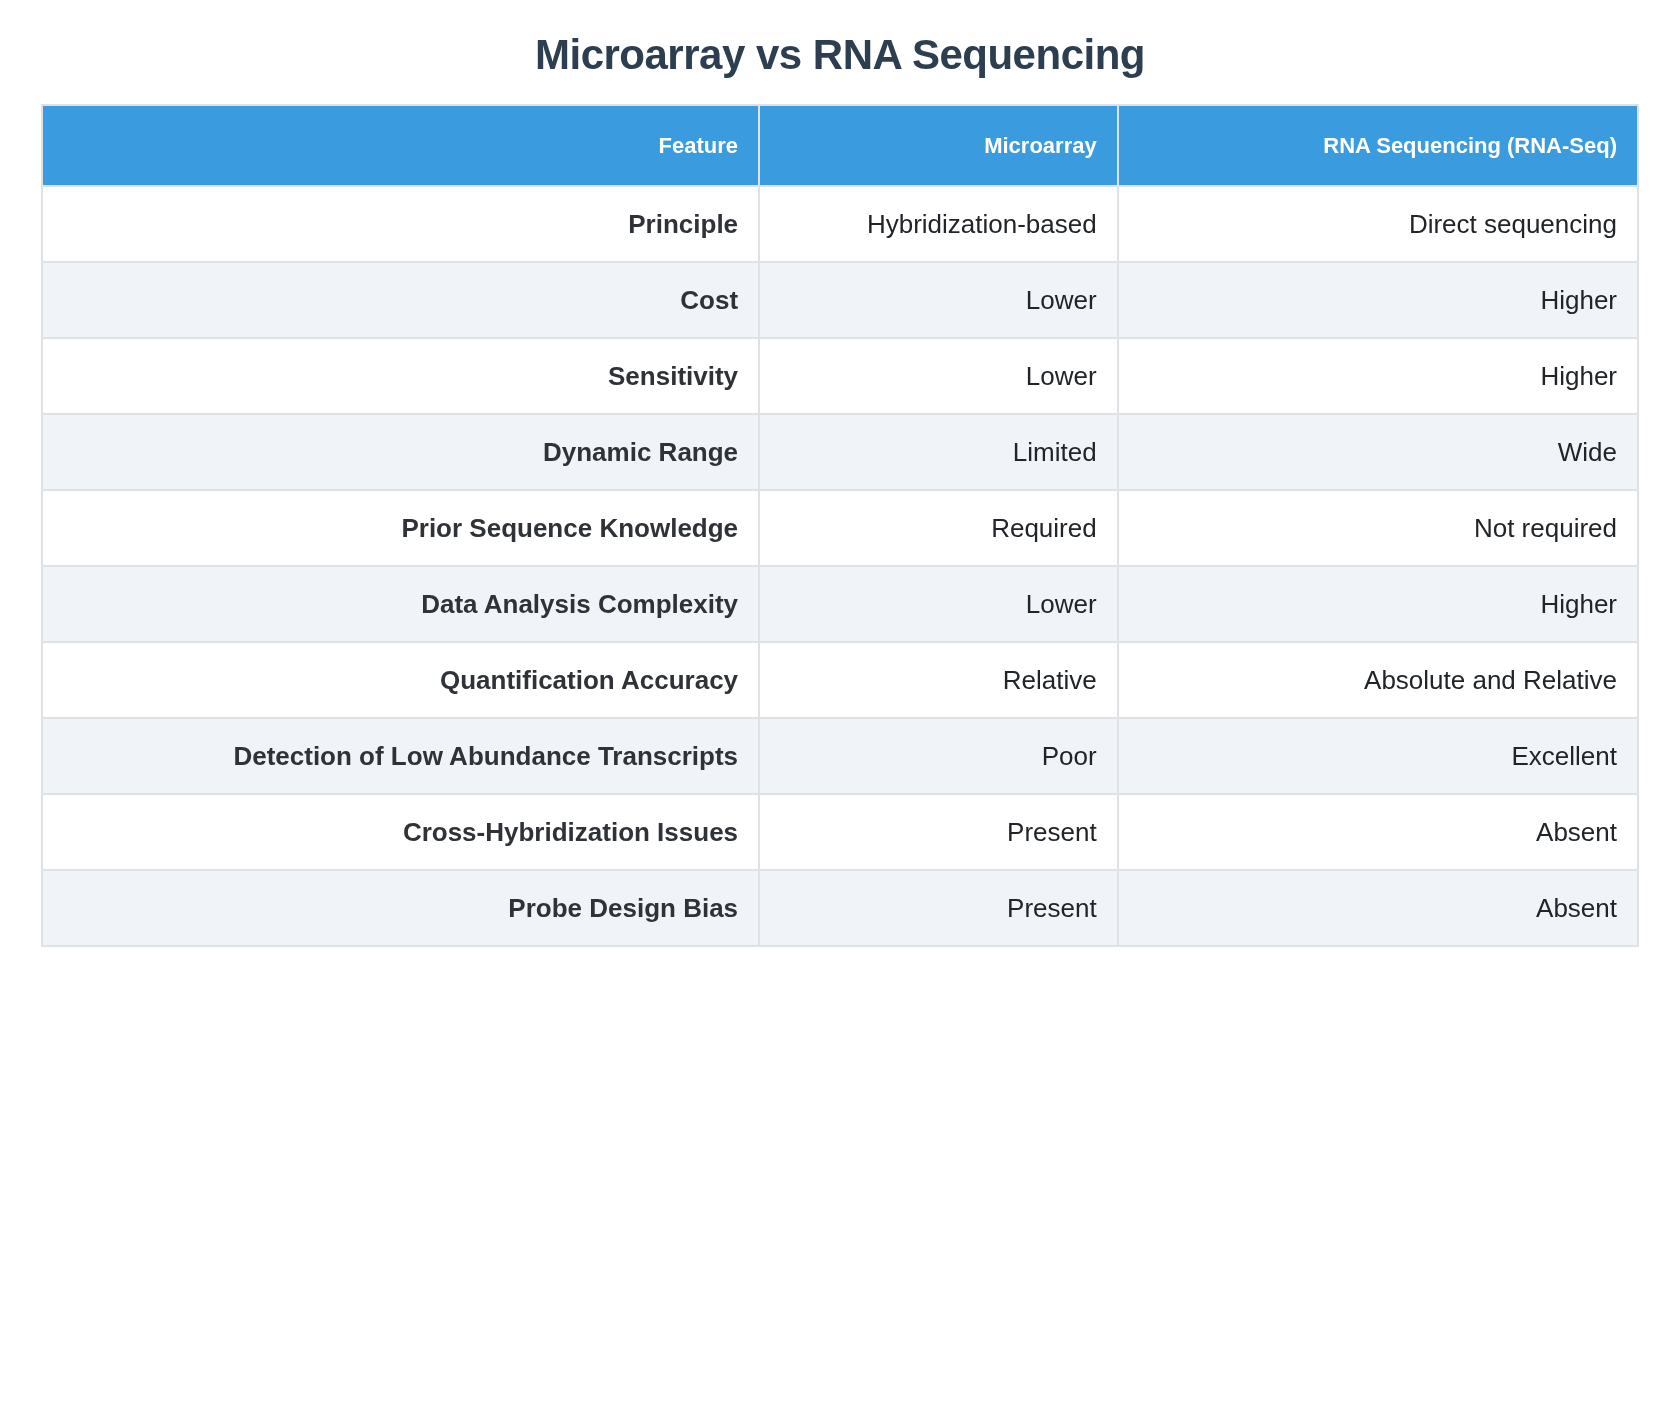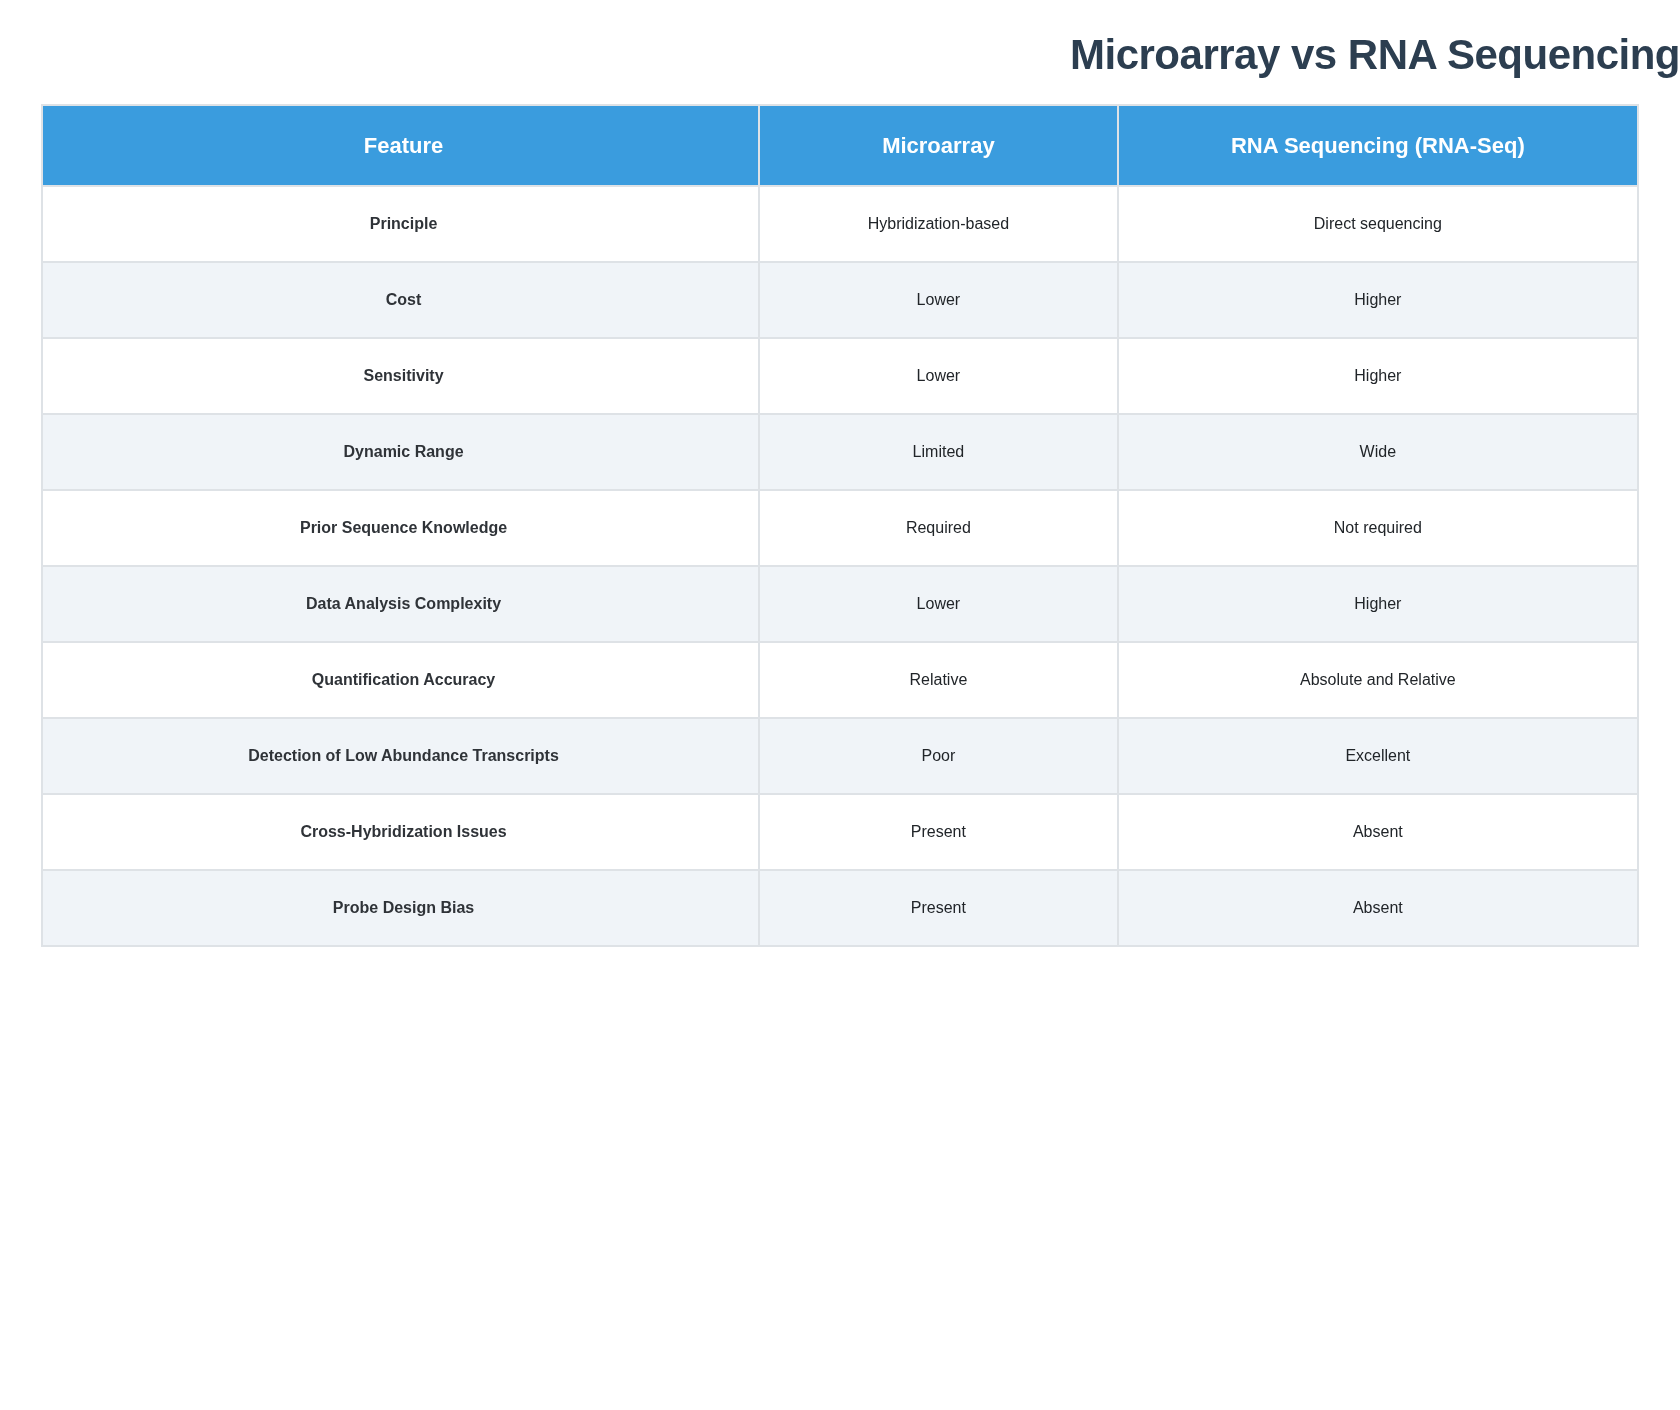--- a/index.html
+++ b/index.html
@@ -18,56 +18,56 @@
     padding: 0;
     background: #ffffff;
     font-family: "Liberation Sans", "DejaVu Sans", sans-serif;
   }
   body {
     width: 1680px;
     min-height: 1410px;
   }
   .page-title {
     margin: 30px 0 0 0;
-    text-align: right;
+    text-align: center;
     font-size: 42px;
     line-height: 50px;
     font-weight: bold;
     color: var(--title);
     letter-spacing: -0.5px;
   }
   .table-wrap {
     margin: 24px 41px 0 41px;
   }
   table.comparison {
     width: 100%;
     border-collapse: collapse;
     table-layout: fixed;
   }
   table.comparison th,
   table.comparison td {
     border: 2px solid var(--border);
     vertical-align: middle;
-    text-align: center;
+    text-align: right;
     overflow: hidden;
   }
   table.comparison thead th {
     background: var(--header-bg);
     color: var(--header-text);
     font-size: 22px;
     font-weight: bold;
     height: 81px;
     padding: 0 20px;
   }
   table.comparison thead th.col-feature {
     padding-left: 26px;
   }
   table.comparison tbody td {
     background: var(--row-bg);
-    font-size: 16px;
+    font-size: 26px;
     color: var(--value-text);
     height: 76px;
     padding: 0 20px;
     font-weight: normal;
   }
   table.comparison tbody td.feature-cell {
     font-weight: bold;
     color: var(--feature-text);
     padding-left: 26px;
   }

